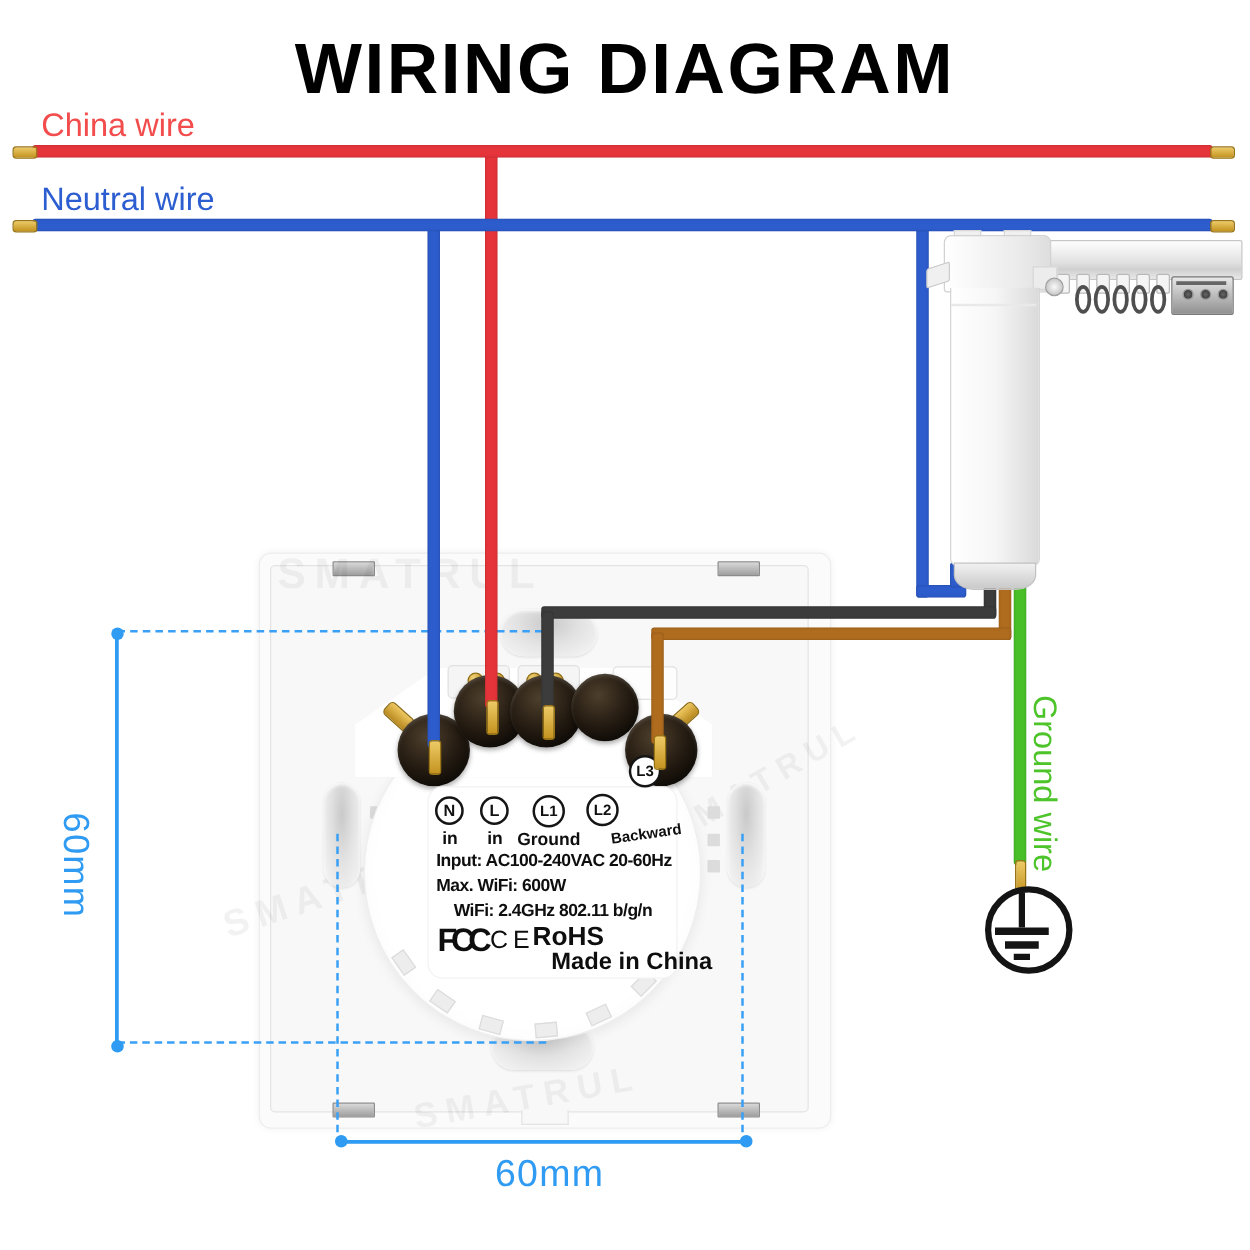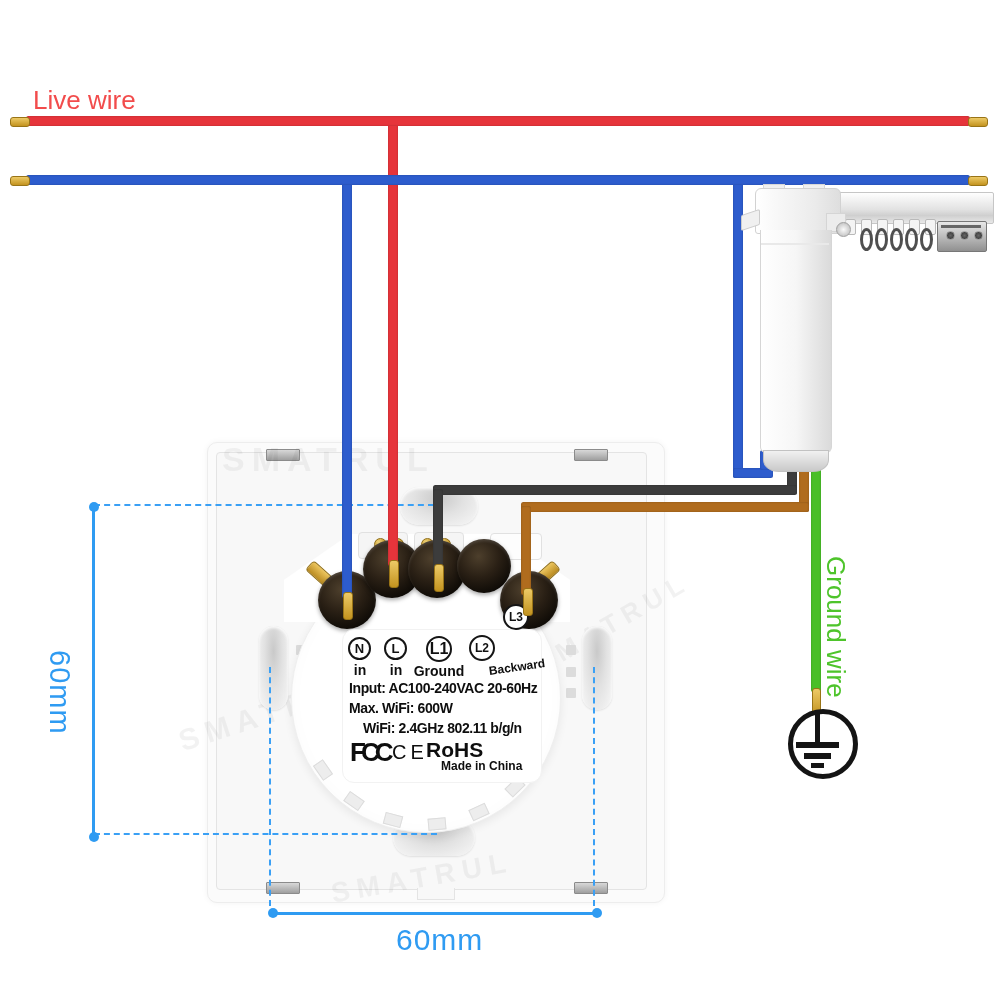--- a/index.html
+++ b/index.html
@@ -45,21 +45,23 @@
   
   .ring{position:absolute;width:13px;height:23px;border:3px solid #4f4f4f;border-radius:50%;box-sizing:border-box;}
   .glider{position:absolute;width:9px;height:14px;background:#f4f4f4;border:1px solid #b9b9b9;border-radius:2px;}
   .gbar{position:absolute;background:#141414;}
 </style>
 </head>
 <body>
 
 <div class="canvas">
 
-  <div class="abs nowrap" style="left:33px;top:85px;font-size:26px;color:#f24c4c;">Live wire</div>
+  <div class="abs nowrap" style="left:0;top:22px;width:1000px;text-align:center;font-size:57px;font-weight:800;letter-spacing:2px;color:#000;">WIRING DIAGRAM</div>
+  <div class="abs nowrap" style="left:33px;top:85px;font-size:26px;color:#f24c4c;">China wire</div>
+  <div class="abs nowrap" style="left:33px;top:144px;font-size:26px;color:#2d5ed1;">Neutral wire</div>
 
   <div class="abs" style="left:207px;top:442px;width:456px;height:459px;background:#fbfbfb;border:1px solid #ededed;border-radius:10px;box-shadow:0 0 6px rgba(0,0,0,.05);"></div>
   <div class="abs" style="left:216px;top:452px;width:429px;height:436px;background:#f8f8f8;border:1px solid #e4e4e4;border-radius:4px;"></div>
   <div class="abs" style="left:417px;top:888px;width:36px;height:11px;background:#f8f8f8;border:1px solid #e4e4e4;border-top:none;"></div>
   <div class="clip" style="left:266px;top:449px;width:32px;height:10px;"></div>
   <div class="clip" style="left:574px;top:449px;width:32px;height:10px;"></div>
   <div class="clip" style="left:266px;top:882px;width:32px;height:10px;"></div>
   <div class="clip" style="left:574px;top:882px;width:32px;height:10px;"></div>
 
   <div class="wm" style="left:222px;top:440px;font-size:34px;">SMATRUL</div>
@@ -98,34 +100,34 @@
 
   <div class="terminal" style="left:318px;top:571px;width:58px;height:58px;"></div>
   <div class="terminal" style="left:363px;top:540px;width:58px;height:58px;"></div>
   <div class="terminal" style="left:408px;top:540px;width:58px;height:58px;"></div>
   <div class="terminal" style="left:457px;top:539px;width:54px;height:54px;"></div>
   <div class="terminal" style="left:500px;top:571px;width:58px;height:58px;"></div>
 
   <div class="abs" style="left:342px;top:629px;width:198px;height:152px;background:#fff;border:1px solid #f2f2f2;border-radius:12px;"></div>
   <div class="tid" style="left:348px;top:637px;width:23px;height:23px;font-size:13px;">N</div>
   <div class="tid" style="left:384px;top:637px;width:23px;height:23px;font-size:13px;">L</div>
-  <div class="tid" style="left:426px;top:636px;width:26px;height:26px;font-size:16px;">L1</div>
+  <div class="tid" style="left:426px;top:636px;width:26px;height:26px;font-size:12px;">L1</div>
   <div class="tid" style="left:469px;top:635px;width:26px;height:26px;font-size:12px;">L2</div>
   <div class="tid" style="left:503px;top:604px;width:26px;height:26px;font-size:12px;">L3</div>
   <div class="sub" style="left:346px;top:662px;width:28px;font-size:14px;">in</div>
   <div class="sub" style="left:382px;top:662px;width:28px;font-size:14px;">in</div>
   <div class="sub" style="left:404px;top:663px;width:70px;font-size:14px;">Ground</div>
   <div class="sub" style="left:481px;top:660px;width:72px;font-size:12px;transform:rotate(-8deg);">Backward</div>
   <div class="spec" style="left:349px;top:680px;">Input: AC100-240VAC 20-60Hz</div>
   <div class="spec" style="left:349px;top:700px;">Max. WiFi: 600W</div>
   <div class="spec" style="left:363px;top:720px;">WiFi: 2.4GHz 802.11 b/g/n</div>
   <div class="abs nowrap" style="left:350px;top:737px;font-size:26px;font-weight:800;letter-spacing:-5px;color:#0e0e0e;">FCC</div>
   <div class="abs nowrap" style="left:392px;top:741px;font-size:20px;font-weight:500;letter-spacing:4px;color:#0e0e0e;">CE</div>
   <div class="abs nowrap" style="left:426px;top:738px;font-size:21px;font-weight:700;color:#0e0e0e;">RoHS</div>
-  <div class="abs nowrap" style="left:441px;top:759px;font-size:12px;font-weight:700;color:#0e0e0e;">Made in China</div>
+  <div class="abs nowrap" style="left:441px;top:759px;font-size:19px;font-weight:700;color:#0e0e0e;">Made in China</div>
 
   <div class="dash-h" style="left:94px;top:504px;width:340px;"></div>
   <div class="dash-h" style="left:94px;top:833px;width:343px;"></div>
   <div class="dash-v" style="left:269px;top:667px;height:249px;"></div>
   <div class="dash-v" style="left:593px;top:667px;height:249px;"></div>
   <div class="dimv" style="left:92px;top:507px;height:330px;"></div>
   <div class="dimdot" style="left:89px;top:502px;"></div>
   <div class="dimdot" style="left:89px;top:832px;"></div>
   <div class="dimh" style="left:273px;top:912px;width:324px;"></div>
   <div class="dimdot" style="left:268px;top:908px;"></div>

